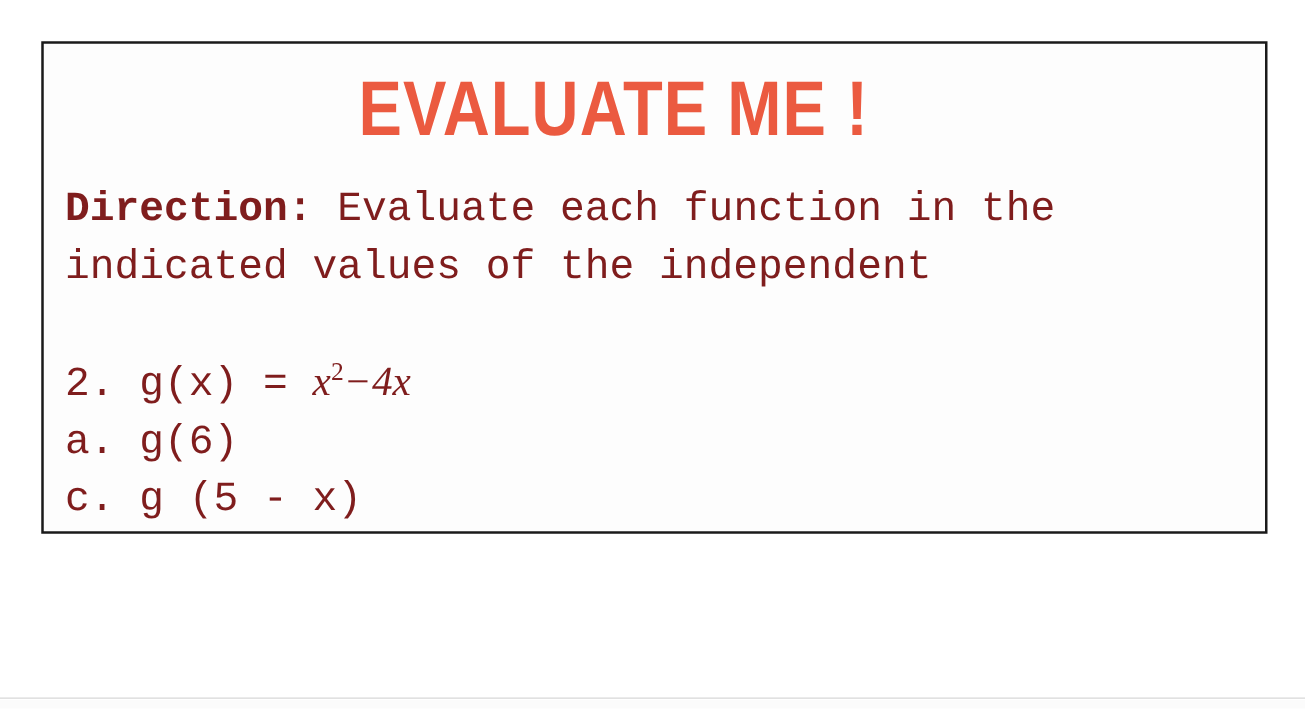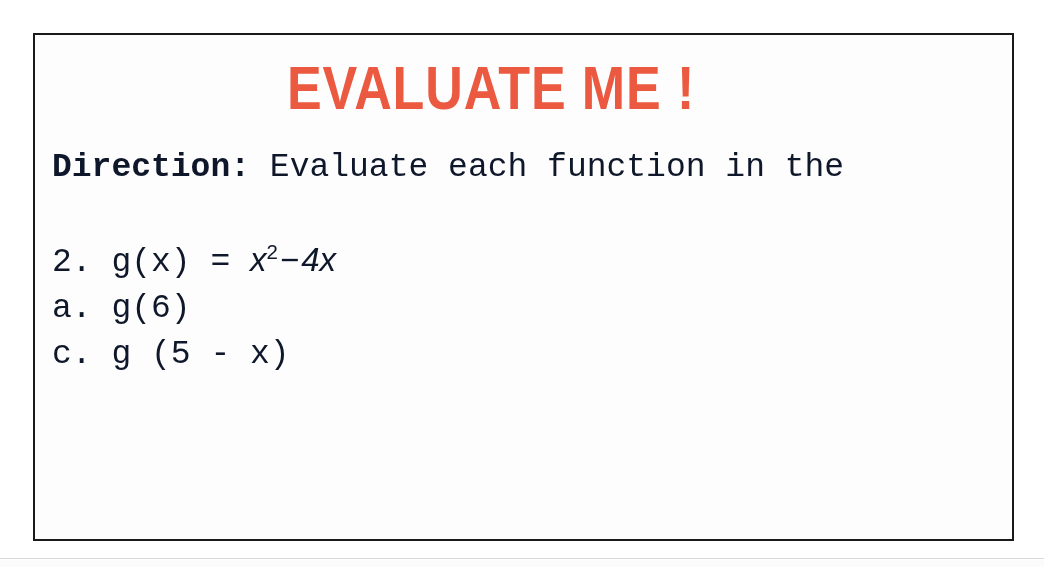--- a/index.html
+++ b/index.html
@@ -13,21 +13,21 @@
     font-family: "Liberation Mono", "DejaVu Sans Mono", monospace;
     overflow: hidden;
     position: relative;
   }
 
   #slide {
     position: absolute;
     left: 33px;
     top: 33px;
     width: 981px;
-    height: 508px;
+    height: 394px;
     box-sizing: border-box;
     border: 2px solid #1a1a1a;
     background: #fdfdfd;
     overflow: hidden;
   }
 
   #slide-inner {
     position: absolute;
     left: 0; top: 0; right: 0; bottom: 0;
     padding: 0;
@@ -61,36 +61,36 @@
     position: absolute;
     left: 17px;
     top: 110px;
     width: 950px;
   }
 
   .line {
     font-family: "Liberation Mono", "DejaVu Sans Mono", monospace;
     font-size: 33px;
     line-height: 46px;
-    color: #0f172a;
+    color: #7f1d1d;
     white-space: pre;
     letter-spacing: 0px;
   }
 
   .line.bold-lead b {
     font-weight: bold;
   }
 
   .spacer-line {
     height: 46px;
   }
 
   
   .math {
-    font-family: Liberation Sans, sans-serif;
+    font-family: Liberation Serif, serif;
     font-style: italic;
     font-size: 33px;
   }
   .math .num {
     font-style: italic;
   }
   .math sup {
     font-size: 0.62em;
     font-style: normal;
     vertical-align: super;
@@ -126,20 +126,21 @@
   <div id="slide-inner">
 
     <div class="title-row">
       <span class="title">EVALUATE ME !</span>
     </div>
 
     <div class="body-block">
 
       <div class="line bold-lead"><b>Direction:</b><span> Evaluate each function in the</span></div>
 
+      <div class="line">indicated values of the independent</div>
 
 
       <div class="spacer-line"></div>
 
       <div class="line"><span>2.</span><span> g(x) = </span><span class="math"><span>x</span><sup>2</sup><span class="op">−</span><span class="num">4x</span></span></div>
 
       <div class="line"><span>a.</span><span> g(6)</span></div>
 
 
       <div class="line"><span>c.</span><span> g (5 - x)</span></div>

